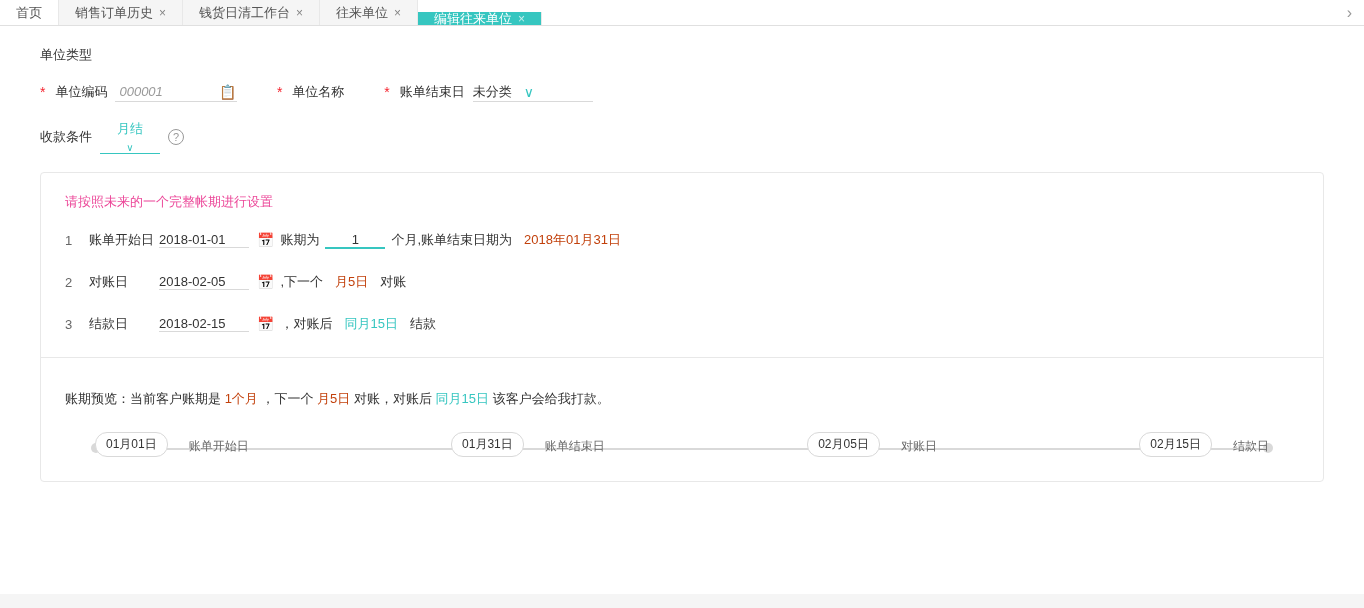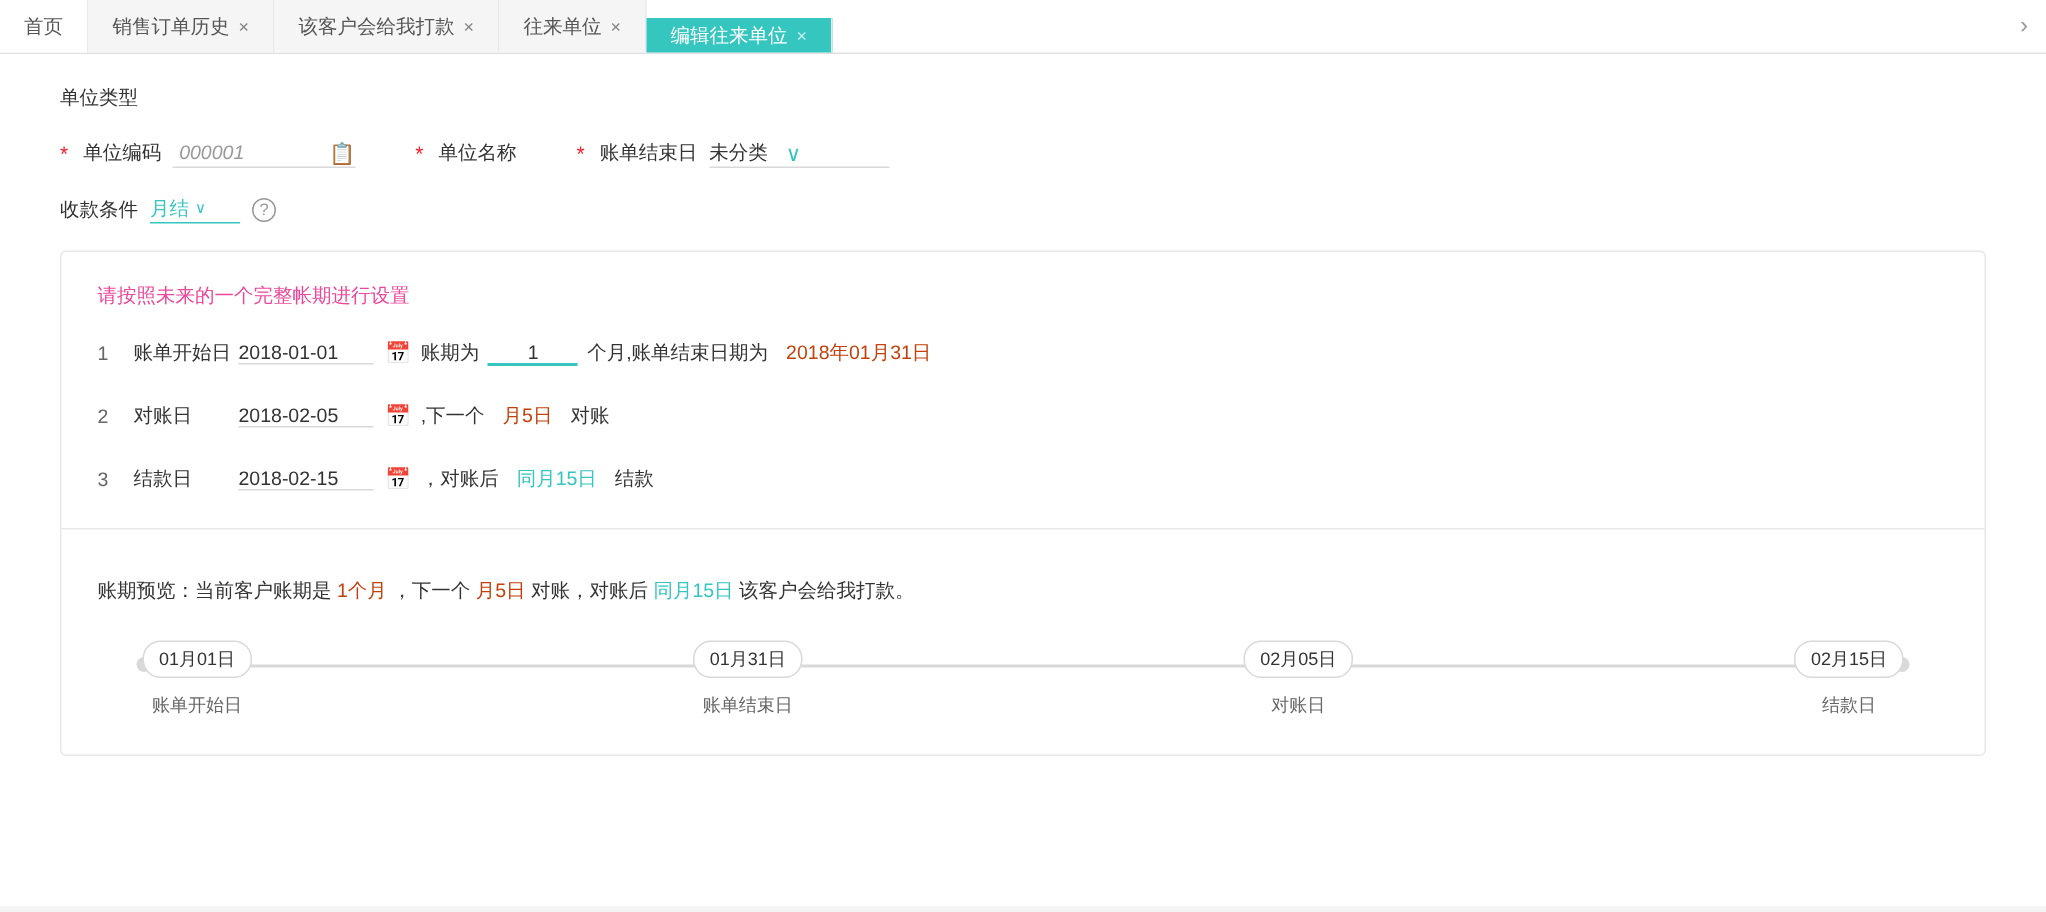--- a/index.html
+++ b/index.html
@@ -4,21 +4,21 @@
   <style>
     * { box-sizing: border-box; margin: 0; padding: 0; }
     body { font-family: "Microsoft YaHei", "PingFang SC", sans-serif; font-size: 14px; background: #f5f5f5; color: #333; }
 
     
     .tab-bar {
       display: flex;
       align-items: stretch;
       background: #fff;
       border-bottom: 1px solid #e0e0e0;
-      height: 36px;
+      height: 26px;
       padding-left: 0;
     }
     .tab {
       display: flex;
       align-items: center;
       padding: 0 16px;
       cursor: pointer;
       font-size: 13px;
       color: #555;
       border-right: 1px solid #e8e8e8;
@@ -247,23 +247,22 @@
       margin-top: 10px;
       padding: 16px 0 0;
     }
     .preview-text {
       font-size: 13px;
       color: #333;
       margin-bottom: 24px;
     }
     .timeline-node {
       display: flex;
-      flex-direction: column;
-      align-items: center;
-      gap: 6px;
+      align-items: center;
+      gap: 21px;
     }
     .node-badge {
       background: #fff;
       border: 1px solid #d9d9d9;
       border-radius: 12px;
       padding: 3px 10px;
       font-size: 12px;
       color: #333;
       white-space: nowrap;
     }
@@ -285,21 +284,21 @@
 
 <div class="tab-bar">
   <div class="tab">
     <span>首页</span>
   </div>
   <div class="tab">
     <span>销售订单历史</span>
     <span class="close-x">×</span>
   </div>
   <div class="tab">
-    <span>该客户会给我打款</span>
+    <span>钱货日清工作台</span>
     <span class="close-x">×</span>
   </div>
   <div class="tab">
     <span>往来单位</span>
     <span class="close-x">×</span>
   </div>
   <div class="tab active">
     <span>编辑往来单位</span>
     <span class="close-x">×</span>
   </div>
@@ -335,21 +334,21 @@
       <div class="select-wrapper2" style="min-width:120px;">
         <span class="select-value2">未分类</span>
         <span class="chevron-icon2" style="margin-left:8px; font-size:14px; color:#36c6c0;">∨</span>
       </div>
     </div>
   </div>
 
   <div class="form-row">
     <div class="form-group">
       <span class="form-label">收款条件</span>
-      <div class="select-wrapper" style="min-width:60px;">
+      <div class="select-wrapper" style="min-width:60px;flex-direction:column;">
         <span class="select-value">月结</span>
         <span class="chevron-icon">∨</span>
       </div>
       <span class="help-icon">?</span>
     </div>
   </div>
 
   <div class="panel-box">
     <div class="panel-title">请按照未来的一个完整帐期进行设置</div>
 

